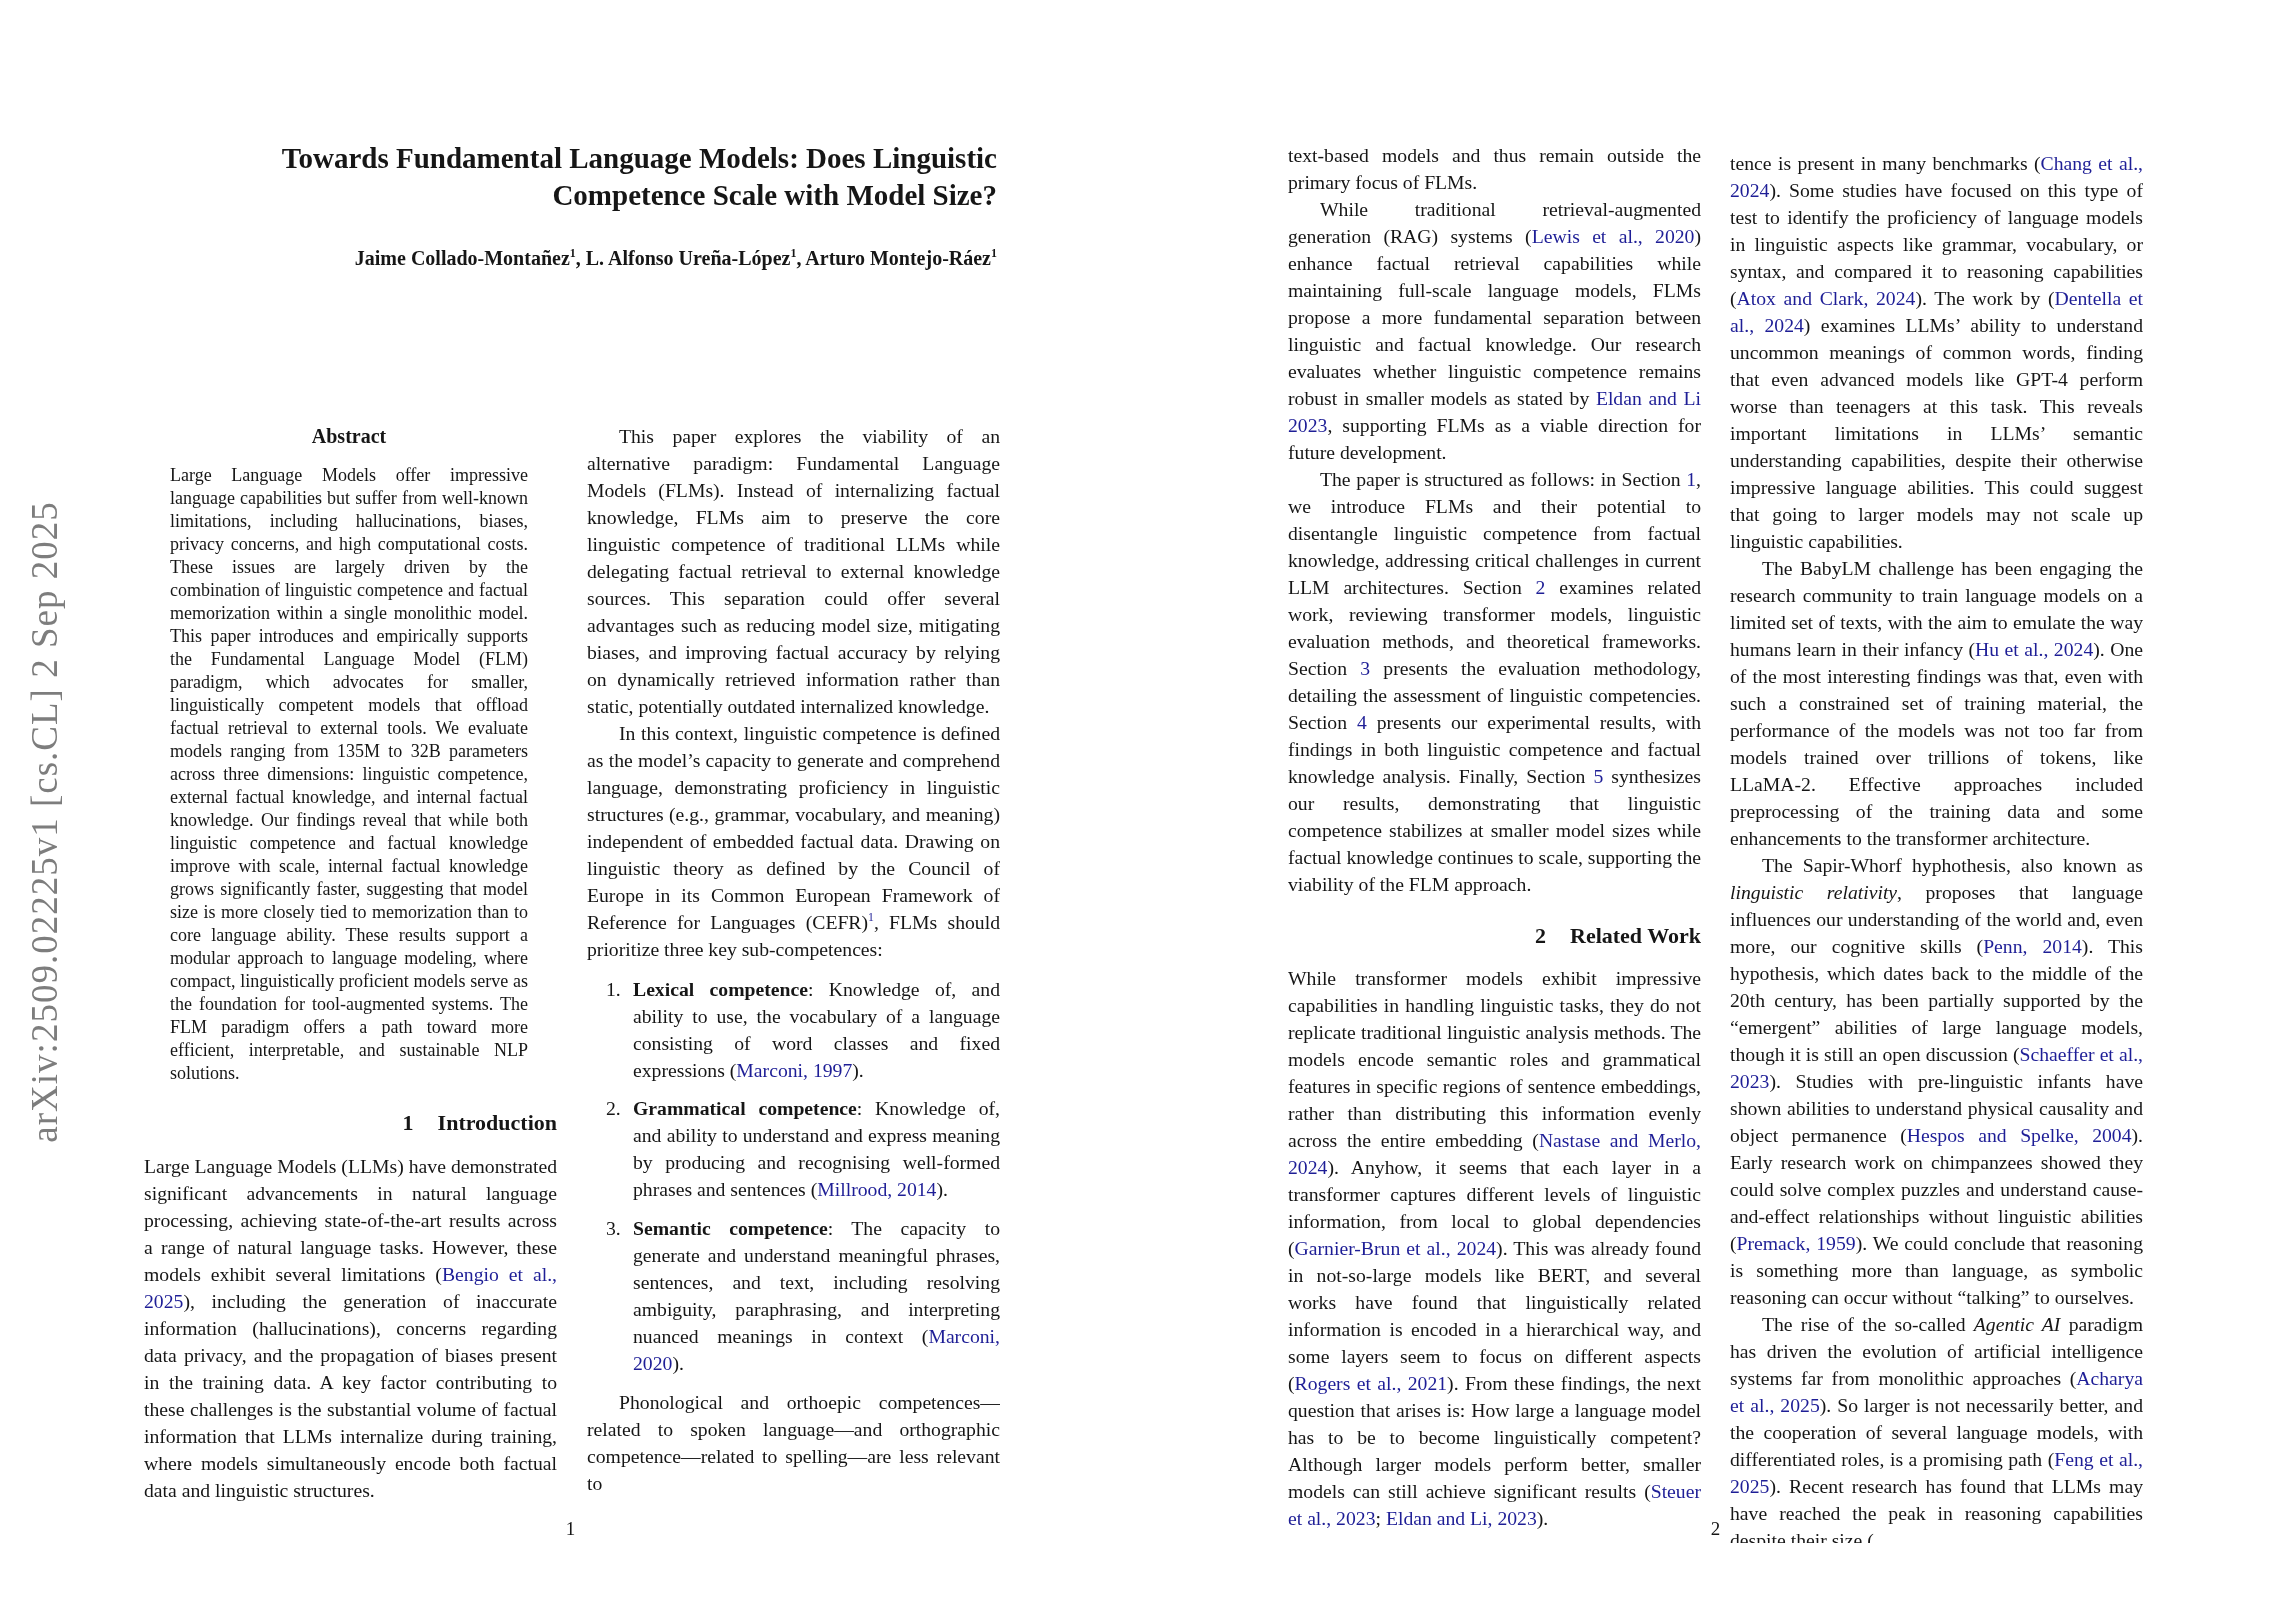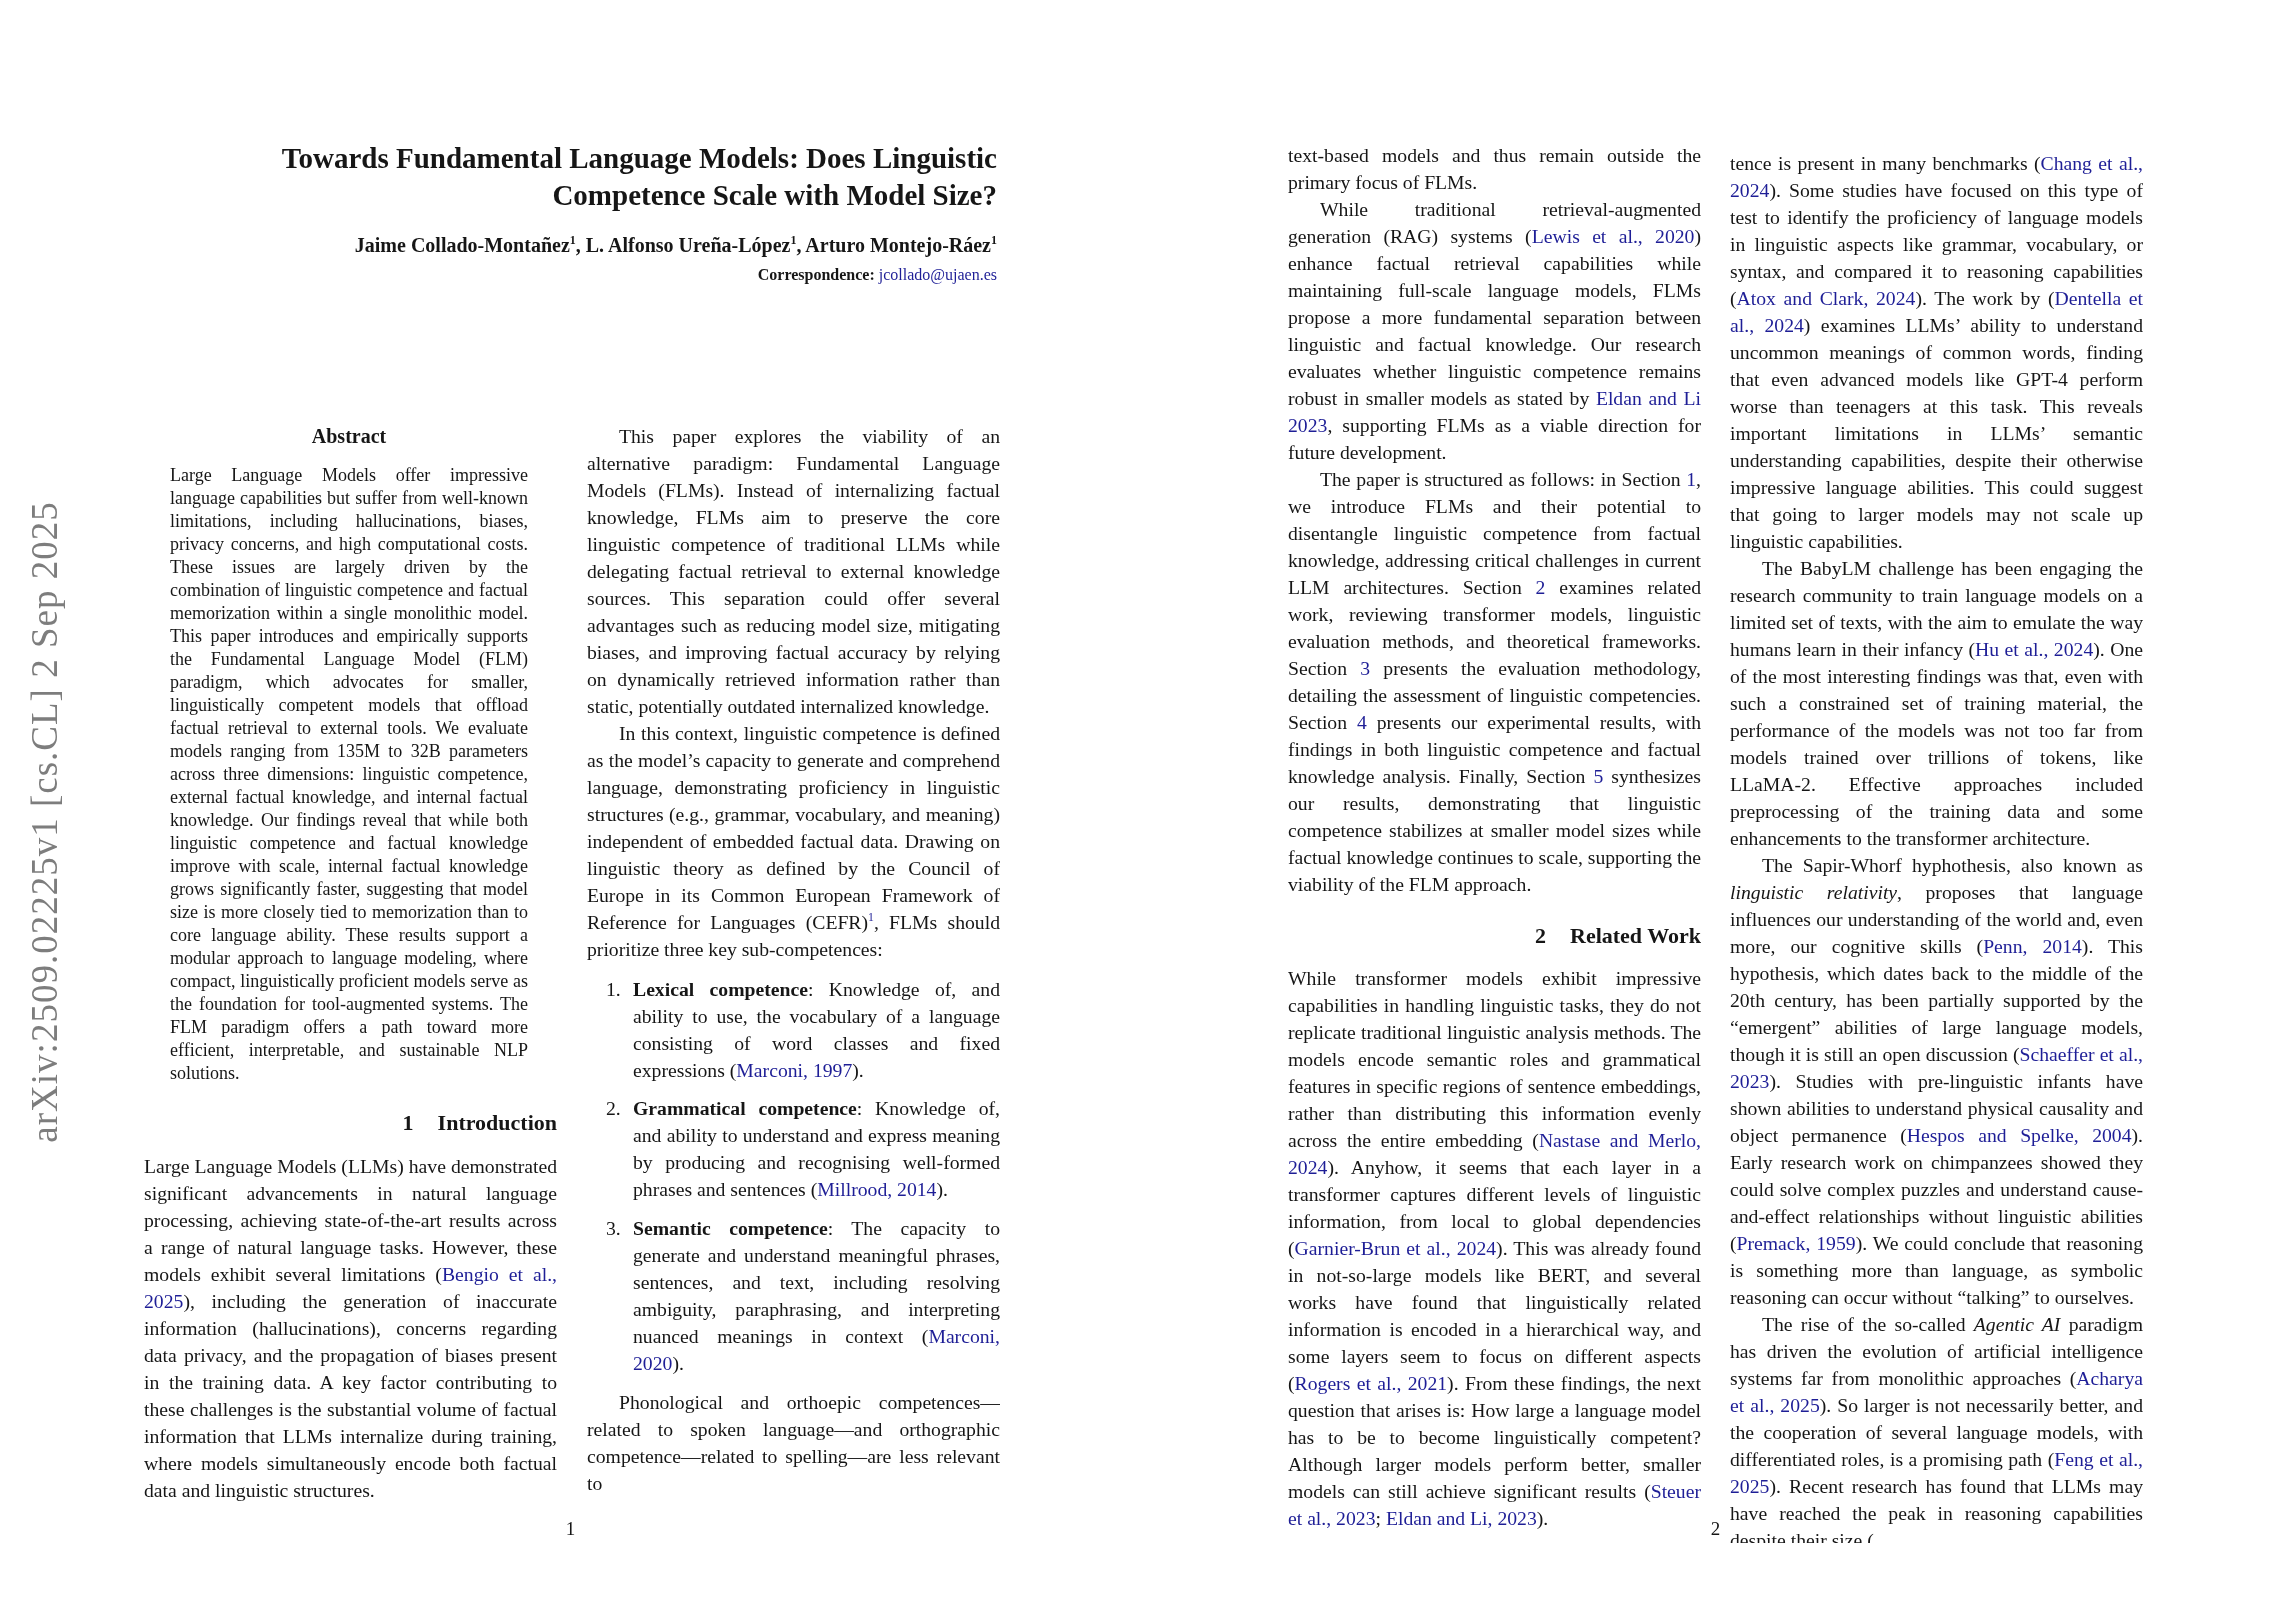--- a/index.html
+++ b/index.html
@@ -15,21 +15,21 @@
   .watermark{
     position:absolute;left:44px;top:822px;
     transform:translate(-50%,-50%) rotate(-90deg);
     transform-origin:center center;
     white-space:nowrap;
     font-size:37px;color:#7d7d7d;letter-spacing:1px;
   }
 
   .titleblock{position:absolute;left:144px;top:140px;width:853px;text-align:right;}
   .paper-title{font-size:29px;font-weight:bold;line-height:37px;margin:0;}
-  .authors{margin-top:20px;font-size:20px;font-weight:bold;}
+  .authors{margin-top:33px;font-size:20px;font-weight:bold;}
   .affiliation{margin-top:26px;font-size:19px;}
   .correspondence{margin-top:8.6px;font-size:16px;}
   .correspondence .label{font-weight:bold;}
 
   sup{font-size:60%;vertical-align:super;line-height:0;}
 
   .col{
     position:absolute;width:413px;
     text-align:justify;
     font-size:19.7px;line-height:27px;
@@ -69,24 +69,20 @@
 </head>
 <body>
 
 <div class="canvas">
 
   <div class="watermark">arXiv:2509.02225v1  [cs.CL]  2 Sep 2025</div>
 
   <div class="titleblock">
     <h1 class="paper-title">Towards Fundamental Language Models: Does Linguistic Competence Scale with Model Size?</h1>
     <div class="authors"><span>Jaime Collado-Montañez</span><sup>1</sup><span>, L. Alfonso Ureña-López</span><sup>1</sup><span>, Arturo Montejo-Ráez</span><sup>1</sup></div>
-    <div class="correspondence">
-      <span class="label">Correspondence:</span>
-      <span><span class="lnk">jcollado@ujaen.es</span></span>
-    </div>
   </div>
 
   <div class="col" id="col1">
       <div class="abstract-heading">Abstract</div>
       <p class="para abstract"><span>Large Language Models offer impressive language capabilities but suffer from well-known limitations, including hallucinations, biases, privacy concerns, and high computational costs. These issues are largely driven by the combination of linguistic competence and factual memorization within a single monolithic model. This paper introduces and empirically supports the Fundamental Language Model (FLM) paradigm, which advocates for smaller, linguistically competent models that offload factual retrieval to external tools. We evaluate models ranging from 135M to 32B parameters across three dimensions: linguistic competence, external factual knowledge, and internal factual knowledge. Our findings reveal that while both linguistic competence and factual knowledge improve with scale, internal factual knowledge grows significantly faster, suggesting that model size is more closely tied to memorization than to core language ability. These results support a modular approach to language modeling, where compact, linguistically proficient models serve as the foundation for tool-augmented systems. The FLM paradigm offers a path toward more efficient, interpretable, and sustainable NLP solutions.</span></p>
       <div class="section-heading"><span class="num">1</span><span>Introduction</span></div>
       <p class="para"><span>Large Language Models (LLMs) have demonstrated significant advancements in natural language processing, achieving state-of-the-art results across a range of natural language tasks. However, these models exhibit several limitations (</span><span class="lnk">Bengio et al., 2025</span><span>), including the generation of inaccurate information (hallucinations), concerns regarding data privacy, and the propagation of biases present in the training data. A key factor contributing to these challenges is the substantial volume of factual information that LLMs internalize during training, where models simultaneously encode both factual data and linguistic structures.</span></p>
     </div>
   <div class="col" id="col2">
       <p class="para indent"><span>This paper explores the viability of an alternative paradigm: Fundamental Language Models (FLMs). Instead of internalizing factual knowledge, FLMs aim to preserve the core linguistic competence of traditional LLMs while delegating factual retrieval to external knowledge sources. This separation could offer several advantages such as reducing model size, mitigating biases, and improving factual accuracy by relying on dynamically retrieved information rather than static, potentially outdated internalized knowledge.</span></p>

